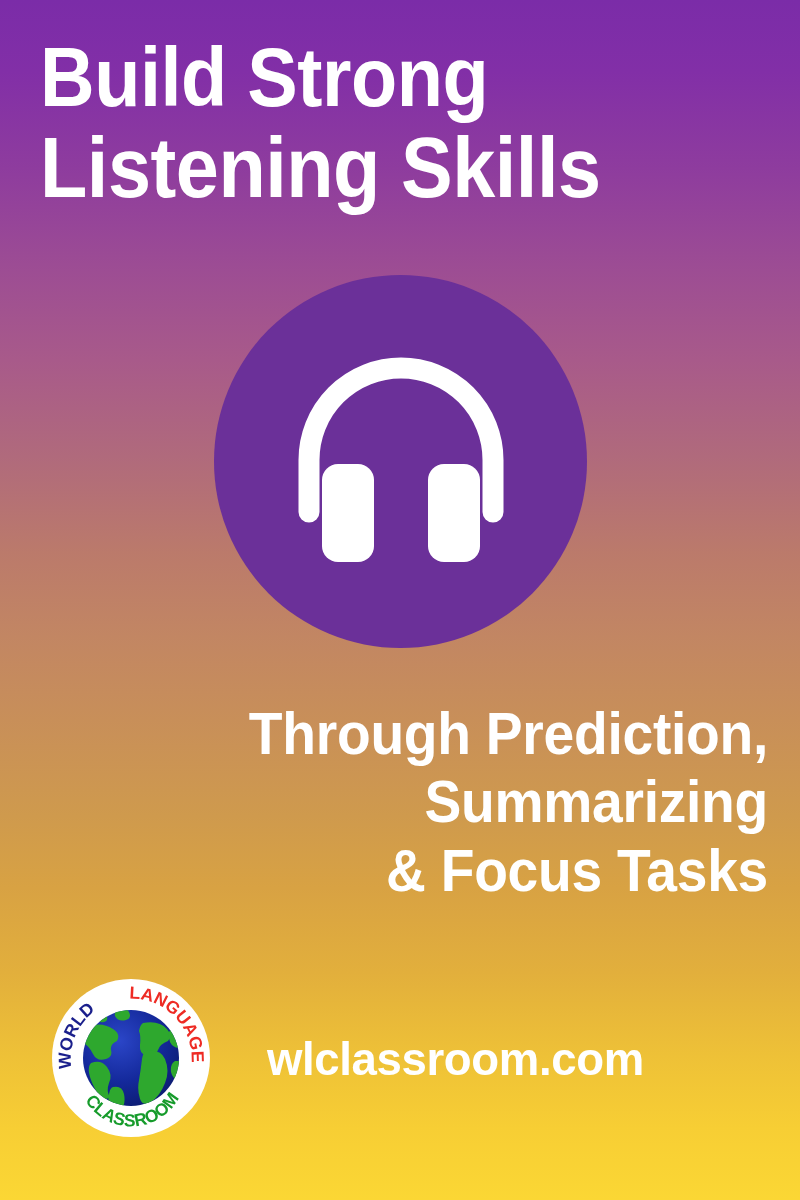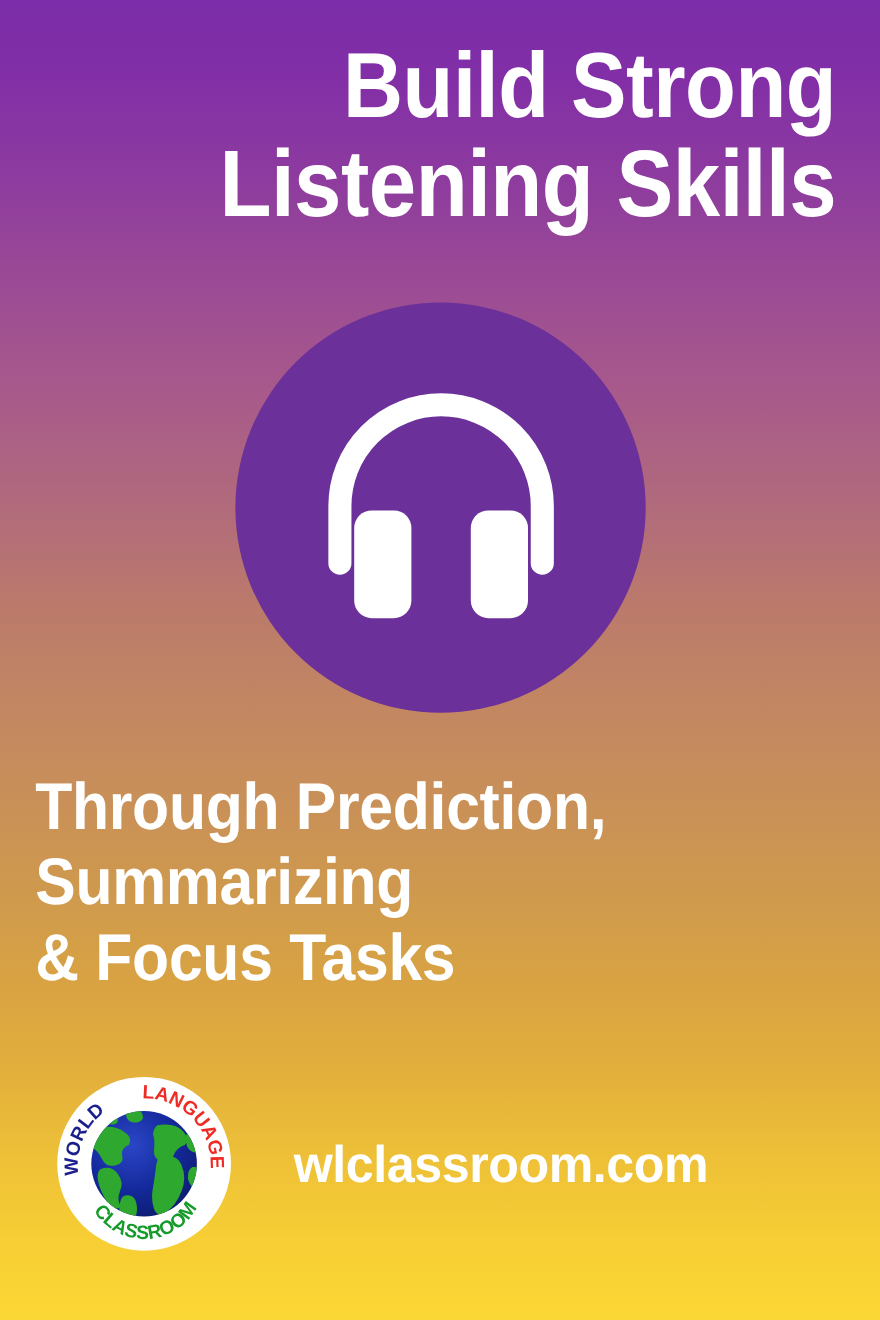--- a/index.html
+++ b/index.html
@@ -31,21 +31,21 @@
         #F7CE34  94%,
         #FBD734 100%);
   }
 
   
   .title-block {
     position: absolute;
     top: 36px;
     left: 0;
     width: 800px;
-    text-align: right;
+    text-align: left;
   }
   .title-line {
     display: block;
     color: #FFFFFF;
     font-weight: 700;
     font-size: 84px;
     line-height: 0.99;
     letter-spacing: -0.5px;
     transform: scaleX(0.90);
     transform-origin: center top;
@@ -75,21 +75,21 @@
     transform: translate(-50%, -50%);
     display: block;
   }
 
   
   .subtitle-block {
     position: absolute;
     top: 700px;
     left: 0;
     width: 800px;
-    text-align: left;
+    text-align: right;
   }
   .sub-line {
     display: block;
     color: #FFFFFF;
     font-weight: 700;
     font-size: 60px;
     line-height: 1.14;
     letter-spacing: -0.3px;
     transform: scaleX(0.92);
     transform-origin: center top;

